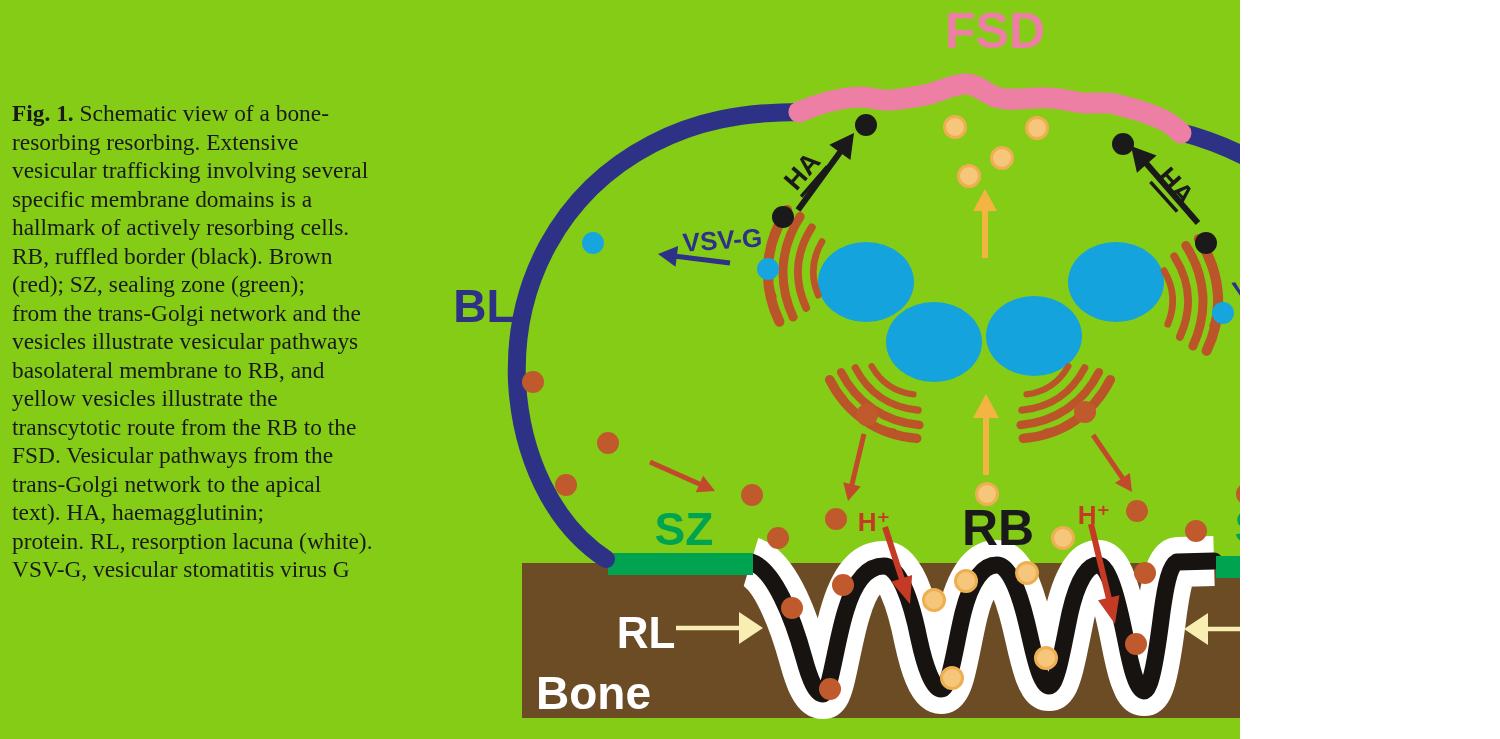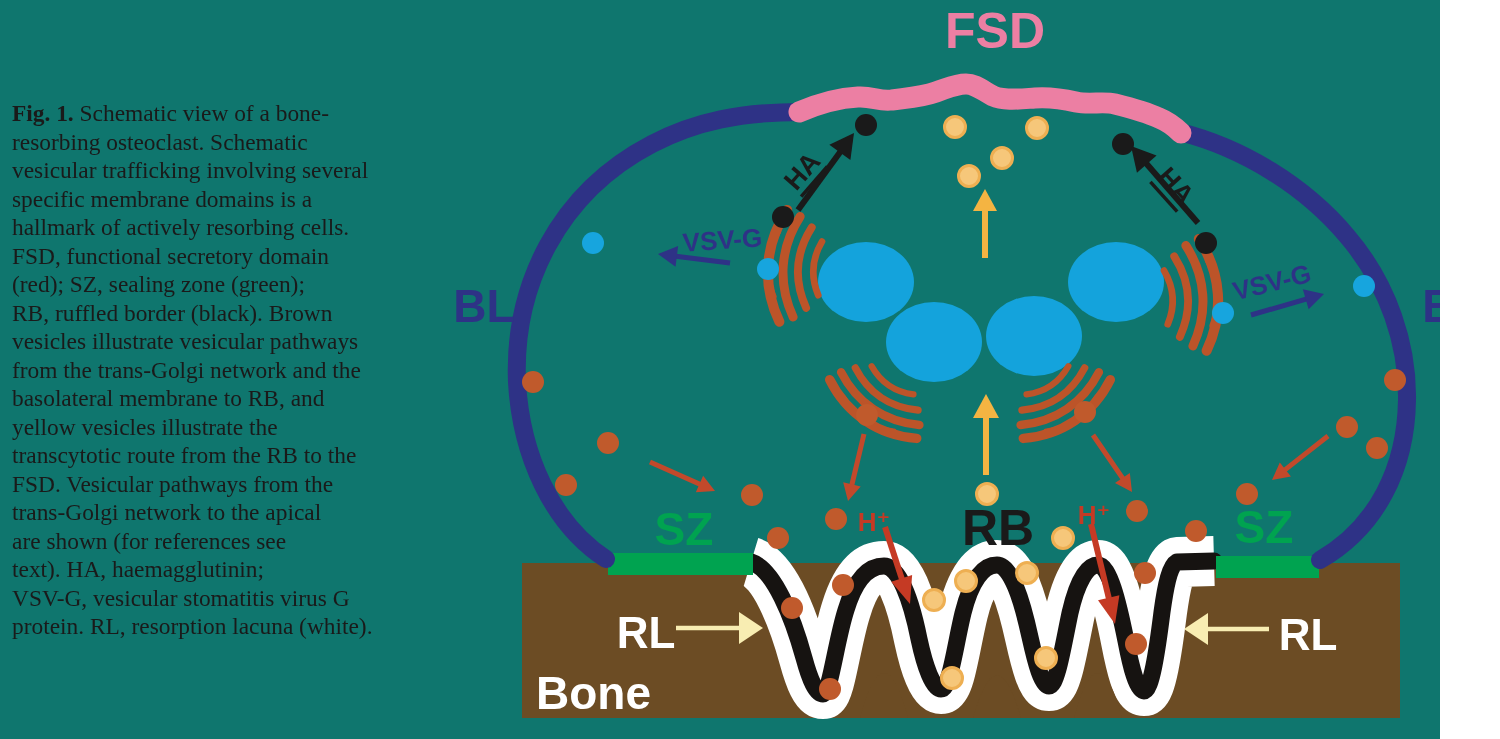--- a/index.html
+++ b/index.html
@@ -1,16 +1,16 @@
 <!DOCTYPE html>
 <html><head>
 <meta charset="utf-8">
 <style>
   html,body{margin:0;padding:0;background:#ffffff;}
-  .stage{position:relative;width:1440px;height:739px;background:#0f766e;overflow:hidden;}
+  .stage{position:relative;width:1240px;height:739px;background:#84cc16;overflow:hidden;}
   .caption{
     position:absolute;left:12px;top:99px;width:412px;
     font-family:"Liberation Serif","DejaVu Serif",serif;
     font-size:23.4px;line-height:28.5px;color:#1a1a1a;
   }
   .cap-line{white-space:nowrap;}
   .cap-line b{font-weight:bold;}
   svg.diagram{position:absolute;left:0;top:0;}
   svg.diagram text{
     font-family:"Liberation Sans","DejaVu Sans",sans-serif;
@@ -193,32 +193,30 @@
         <line x1="789" y1="184" x2="829" y2="184" stroke="#1A1A1A" stroke-width="3.5" transform="rotate(-49 809 177)"></line>
         <text x="1169" y="192" fill="#1A1A1A" font-size="27" text-anchor="middle" transform="rotate(48 1169 192)">HA</text>
         <line x1="1149" y1="199" x2="1189" y2="199" stroke="#1A1A1A" stroke-width="3.5" transform="rotate(48 1169 192)"></line>
         <text x="723" y="249" fill="#2E3286" font-size="26" text-anchor="middle" transform="rotate(-4 723 249)">VSV-G</text>
         <text x="1274" y="291" fill="#2E3286" font-size="26" text-anchor="middle" transform="rotate(-14 1274 291)">VSV-G</text>
       </g>
   </svg>
 
   <div class="caption" id="caption">
       <div class="cap-line"><b>Fig. 1. </b>Schematic view of a bone-</div>
-      <div class="cap-line">resorbing osteoclast. Schematic</div>
+      <div class="cap-line">resorbing resorbing. Extensive</div>
       <div class="cap-line">vesicular trafficking involving several</div>
       <div class="cap-line">specific membrane domains is a</div>
       <div class="cap-line">hallmark of actively resorbing cells.</div>
-      <div class="cap-line">FSD, functional secretory domain</div>
+      <div class="cap-line">RB, ruffled border (black). Brown</div>
       <div class="cap-line">(red); SZ, sealing zone (green);</div>
-      <div class="cap-line">RB, ruffled border (black). Brown</div>
+      <div class="cap-line">from the trans-Golgi network and the</div>
       <div class="cap-line">vesicles illustrate vesicular pathways</div>
-      <div class="cap-line">from the trans-Golgi network and the</div>
       <div class="cap-line">basolateral membrane to RB, and</div>
       <div class="cap-line">yellow vesicles illustrate the</div>
       <div class="cap-line">transcytotic route from the RB to the</div>
       <div class="cap-line">FSD. Vesicular pathways from the</div>
       <div class="cap-line">trans-Golgi network to the apical</div>
-      <div class="cap-line">are shown (for references see</div>
       <div class="cap-line">text). HA, haemagglutinin;</div>
+      <div class="cap-line">protein. RL, resorption lacuna (white).</div>
       <div class="cap-line">VSV-G, vesicular stomatitis virus G</div>
-      <div class="cap-line">protein. RL, resorption lacuna (white).</div>
     </div>
 </div>
 
 </body></html>

